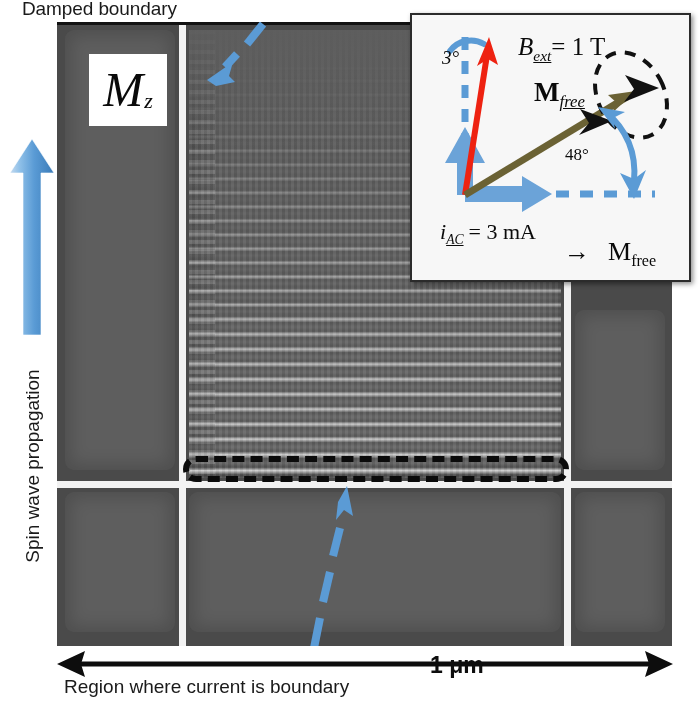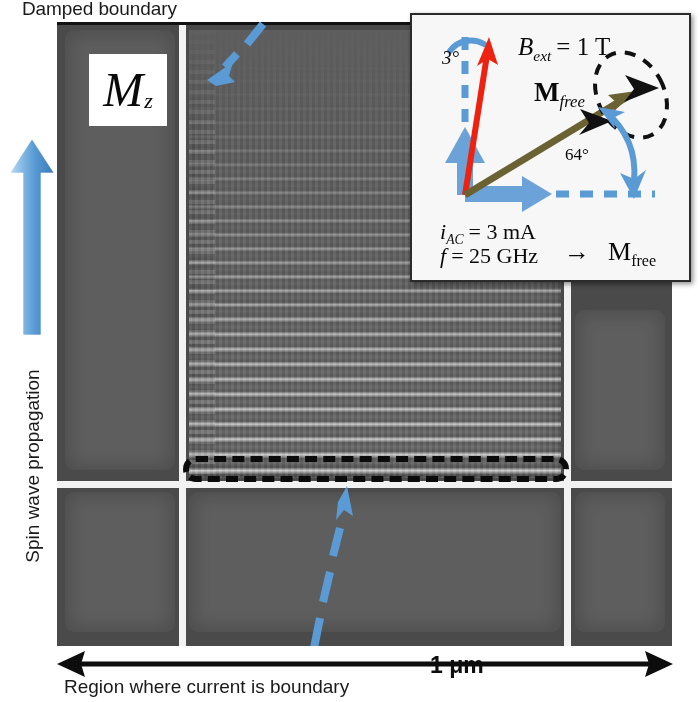--- a/index.html
+++ b/index.html
@@ -167,21 +167,21 @@
     z-index: 30;
     box-shadow: 2px 2px 5px rgba(0,0,0,0.45);
   }
   #inset svg { position: absolute; left: 0; top: 0; }
   .ilabel {
     position: absolute;
     font-family: "Liberation Serif", serif;
     color: #0a0a0a;
     white-space: nowrap;
   }
-  .sub { font-size: 0.62em; vertical-align: sub; font-style: italic; }
+  .sub { font-size: 0.62em; vertical-align: sub; font-style: italic; text-decoration: underline; }
   .subup { font-size: 0.62em; vertical-align: sub; font-style: normal; }
   .it { font-style: italic; }
 
   
   #scale-bar { position: absolute; left: 57px; top: 650px; width: 616px; height: 28px; }
   #scale-label {
     position: absolute;
     left: 430px;
     top: 652px;
     font-size: 23px;
@@ -355,42 +355,39 @@
 
     <polygon points="247,73 213,60 222,74 212,87" fill="#111111"></polygon>
     <polygon points="200,106 168,94 177,108 167,120" fill="#111111"></polygon>
 
     <path d="M 193 96 Q 226 124 222 166" stroke="#5b9bd5" stroke-width="6" fill="none"></path>
     <polygon points="186,92 213,97 201,103 203,114" fill="#5b9bd5"></polygon>
     <polygon points="222,184 208,158 222,164 234,155" fill="#5b9bd5"></polygon>
   </svg>
 
   <div class="ilabel" style="left:106px; top:18px; font-size:25px;">
-    <span class="it">B</span><span class="sub it">ext</span><span style="margin-left:5px;">= 1 T</span>
+    <span class="it">B</span><span class="sub it">ext</span><span style="">= 1 T</span>
   </div>
 
   <div class="ilabel" style="left:30px; top:32px; font-size:19px;">
     <span class="it">3°</span>
   </div>
 
   <div class="ilabel" style="left:122px; top:62px; font-size:27px; font-weight:bold;">
     <span>M</span><span class="sub it" style="font-weight:normal;">free</span>
   </div>
 
   <div class="ilabel" style="left:153px; top:130px; font-size:17px;">
-    <span>64°</span>
+    <span>48°</span>
   </div>
 
   <div class="ilabel" style="left:28px; top:204px; font-size:22px;">
     <span class="it">i</span><span class="sub it">AC</span><span style="margin-left:5px;">= 3 mA</span>
   </div>
 
-  <div class="ilabel" style="left:28px; top:228px; font-size:22px;">
-    <span class="it">f</span><span style="margin-left:5px;">= 25 GHz</span>
-  </div>
 
   <div class="ilabel" style="left:152px; top:222px; font-size:26px;">
     <span>→</span>
   </div>
 
   <div class="ilabel" style="left:196px; top:222px; font-size:26px;">
     <span>M</span><span class="subup">free</span>
   </div>
 </div>
 

